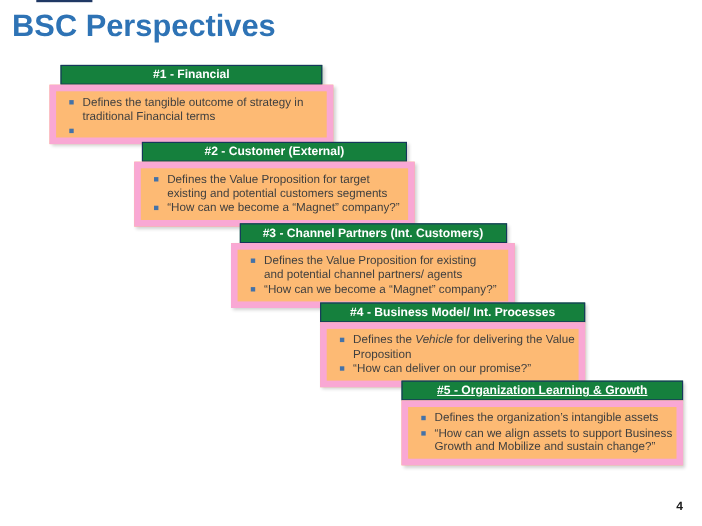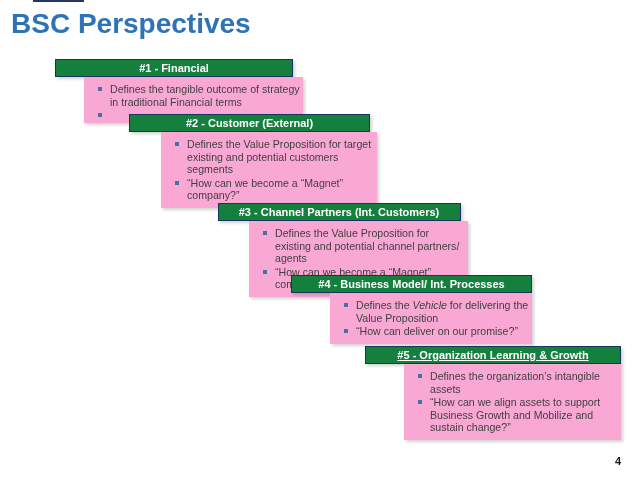--- a/index.html
+++ b/index.html
@@ -35,25 +35,24 @@
     font-size: 11px;
     font-weight: bold;
     text-align: center;
     line-height: 16px;
     white-space: nowrap;
     overflow: hidden;
     box-shadow: 2px 2px 3px rgba(0,0,0,0.18);
   }
   .box-body {
     box-sizing: border-box;
-    background: #f9a8d4;
-    border: 2px solid #f9a8d4;
+    background: #fdba74;
+    border: 6px solid #f9a8d4;
     padding: 3px 0 3px 0;
     box-shadow: 2px 2px 3px rgba(0,0,0,0.18);
-    margin-left: 39px;
   }
   .bullet {
     display: flex;
     align-items: flex-start;
     margin: 1px 0;
   }
   .marker {
     flex: 0 0 4px;
     width: 4px; height: 4px;
     margin: 4px 8px 0 12px;
@@ -65,21 +64,21 @@
     color: #3F3F3F;
   }
   .bullet-text em { }
 
   
   .box1 { left: 45px;  top: 59px;  width: 258px; }
   .box1 .box-header { width: 238px; }
   .box1 .box-body   { min-height: 45px; }
   .box1 .bullet-text { max-width: 228px; }
 
-  .box2 { left: 122px; top: 114px; width: 255px; }
+  .box2 { left: 122px; top: 129px; width: 255px; }
   .box2 .box-header { width: 241px; }
   .box2 .box-body   { min-height: 46px; }
   .box2 .bullet-text { max-width: 219px; }
 
   .box3 { left: 210px; top: 203px; width: 258px; }
   .box3 .box-header { width: 243px; }
   .box3 .box-body   { min-height: 46px; }
   .box3 .bullet-text { max-width: 213px; }
 
   .box4 { left: 291px; top: 275px; width: 241px; }

